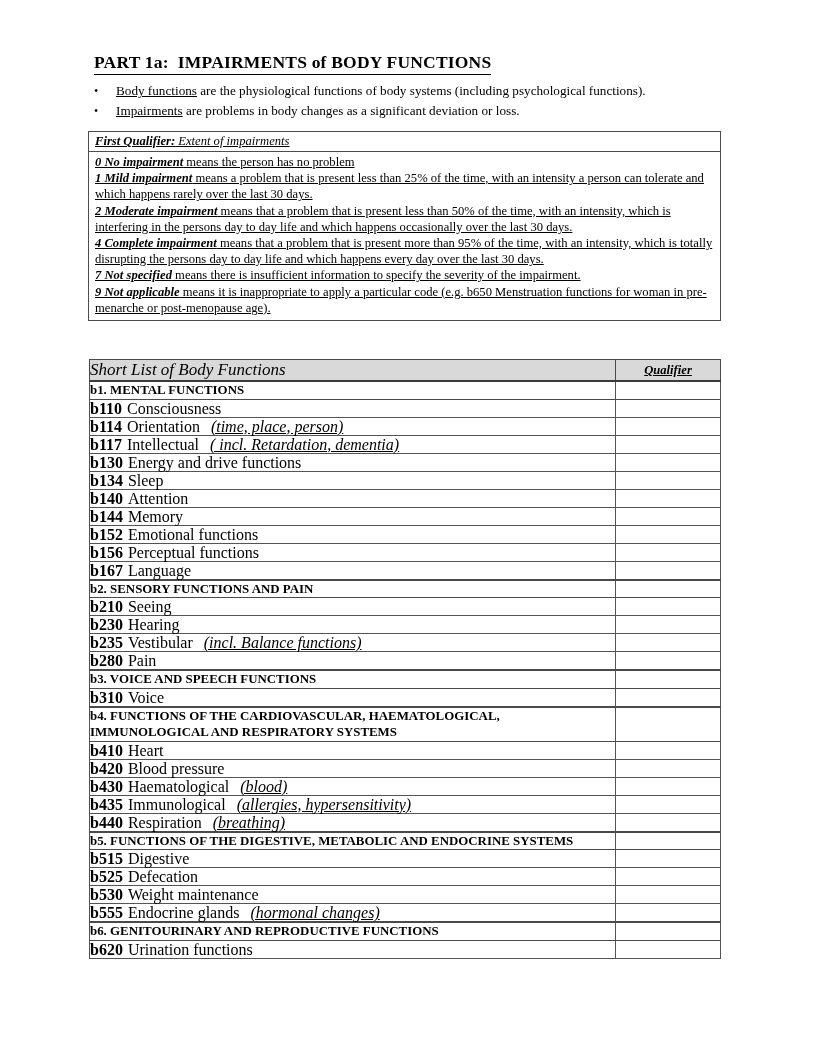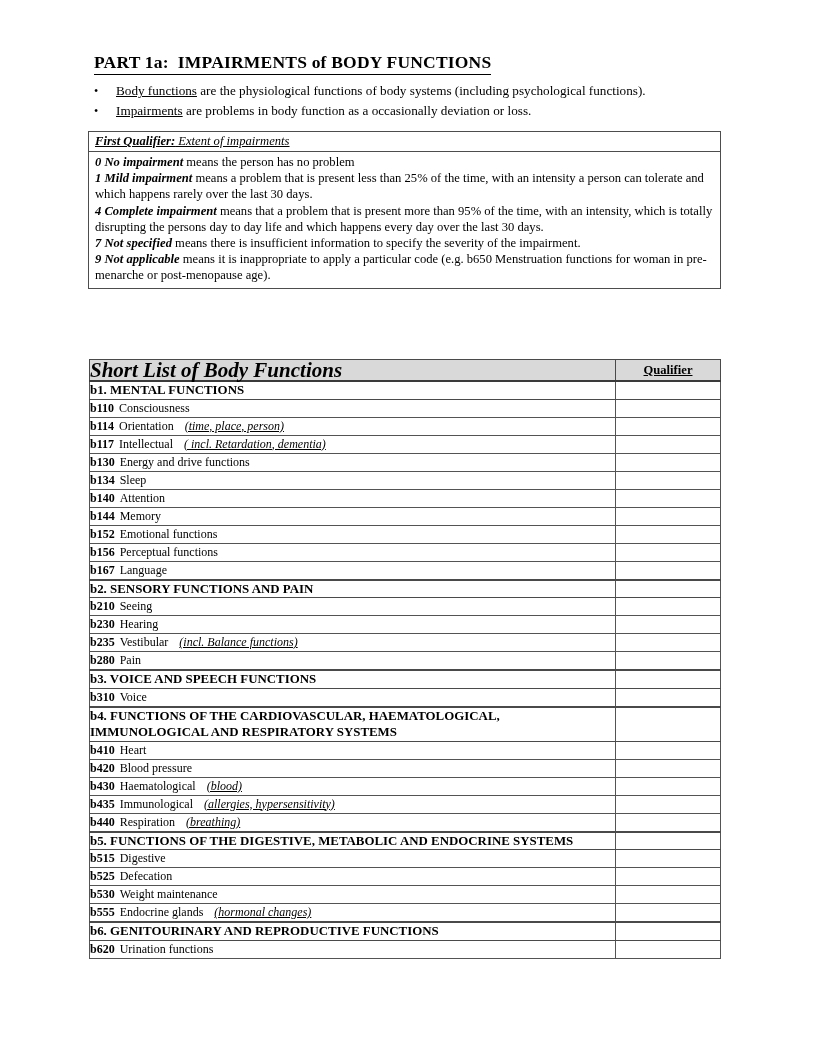--- a/index.html
+++ b/index.html
@@ -75,20 +75,21 @@
     font-size: 12.6px;
     line-height: 15px;
     border-bottom: 1px solid #4d4d4d;
     font-style: italic;
     text-decoration: underline;
   }
   .qbox-head b { font-weight: bold; font-style: italic; }
   .qbox-head .ul { text-decoration: underline; }
   .qbox-body {
     padding: 2px 6px 4px 6px;
+    text-decoration: underline;
   }
   .qline {
     font-size: 12.6px;
     line-height: 16.2px;
     text-align: left;
   }
   .qline b {
     font-weight: bold;
     font-style: italic;
   }
@@ -109,29 +110,30 @@
   }
   .col-main { width: 526px; }
   .col-qual { width: 105px; }
 
   .row-title td {
     background: #d9d9d9;
     border: 1px solid #4a4a4a;
     border-bottom: 2px solid #3a3a3a;
   }
   .cell-title {
-    font-size: 21px;
-    font-weight: bold;
+    font-size: 17px;
+    font-weight: normal;
     font-style: italic;
     padding: 5px 0 5px 14px;
     line-height: 20px;
   }
   .cell-qualhdr {
     font-size: 12.6px;
     font-weight: bold;
+    font-style: italic;
     text-align: center;
     text-decoration: underline;
     padding: 5px 0 5px 0;
     line-height: 20px;
   }
 
   .row-section td {
     border-top: 2.2px solid #4a4a4a;
     border-bottom: 1.4px solid #4a4a4a;
     margin-left: 16px;
@@ -139,21 +141,21 @@
   .cell-section {
     font-size: 12.9px;
     font-weight: bold;
     padding: 2px 4px 2px 7px;
     line-height: 16.5px;
   }
   .cell-section .ln2 { display: block; }
 
   .row-item td { height: 17px; }
   .cell-item {
-    font-size: 12px;
+    font-size: 16px;
     padding: 1px 4px 1px 24px;
     line-height: 15px;
     white-space: nowrap;
   }
   .code { font-weight: bold; }
   .note { font-style: italic; text-decoration: underline; }
   .gap { display: inline-block; width: 11px; }
   .gap-s { display: inline-block; width: 5px; }
   .cell-blank { }
 </style>
@@ -164,29 +166,30 @@
 
   <div class="title">PART 1a:  IMPAIRMENTS of BODY FUNCTIONS</div>
 
   <div class="bullets">
     <div class="bullet-row">
       <span class="bullet-dot">•</span>
       <span class="bullet-text"><span class="u">Body functions</span><span> are the physiological functions of body systems (including psychological functions).</span></span>
     </div>
     <div class="bullet-row">
       <span class="bullet-dot">•</span>
-      <span class="bullet-text"><span class="u">Impairments</span><span> are problems in body function as a occasionally deviation or loss.</span></span>
+      <span class="bullet-text"><span class="u">Impairments</span><span> are problems in body changes as a significant deviation or loss.</span></span>
     </div>
   </div>
 
   <div class="qbox">
     <div class="qbox-head"><b><span class="ul">First Qualifier:</span></b><span> Extent of impairments</span></div>
     <div class="qbox-body">
       <div class="qline"><b>0 No impairment</b><span> means the person has no problem</span></div>
       <div class="qline"><b>1 Mild impairment</b><span> means a problem that is present less than 25% of the time, with an intensity a person can tolerate and which happens rarely over the last 30 days.</span></div>
+      <div class="qline"><b>2 Moderate impairment</b><span> means that a problem that is present less than 50% of the time, with an intensity, which is interfering in the persons day to day life and which happens occasionally over the last 30 days.</span></div>
       <div class="qline"><b>4 Complete impairment</b><span> means that a problem that is present more than 95% of the time, with an intensity, which is totally disrupting the persons day to day life and which happens every day over the last 30 days.</span></div>
       <div class="qline"><b>7 Not specified</b><span> means there is insufficient information to specify the severity of the impairment.</span></div>
       <div class="qline"><b>9 Not applicable</b><span> means it is inappropriate to apply a particular code (e.g. b650 Menstruation functions for woman in pre-menarche or post-menopause age).</span></div>
     </div>
   </div>
 
   <table class="tbl">
     <colgroup>
       <col class="col-main">
       <col class="col-qual">

